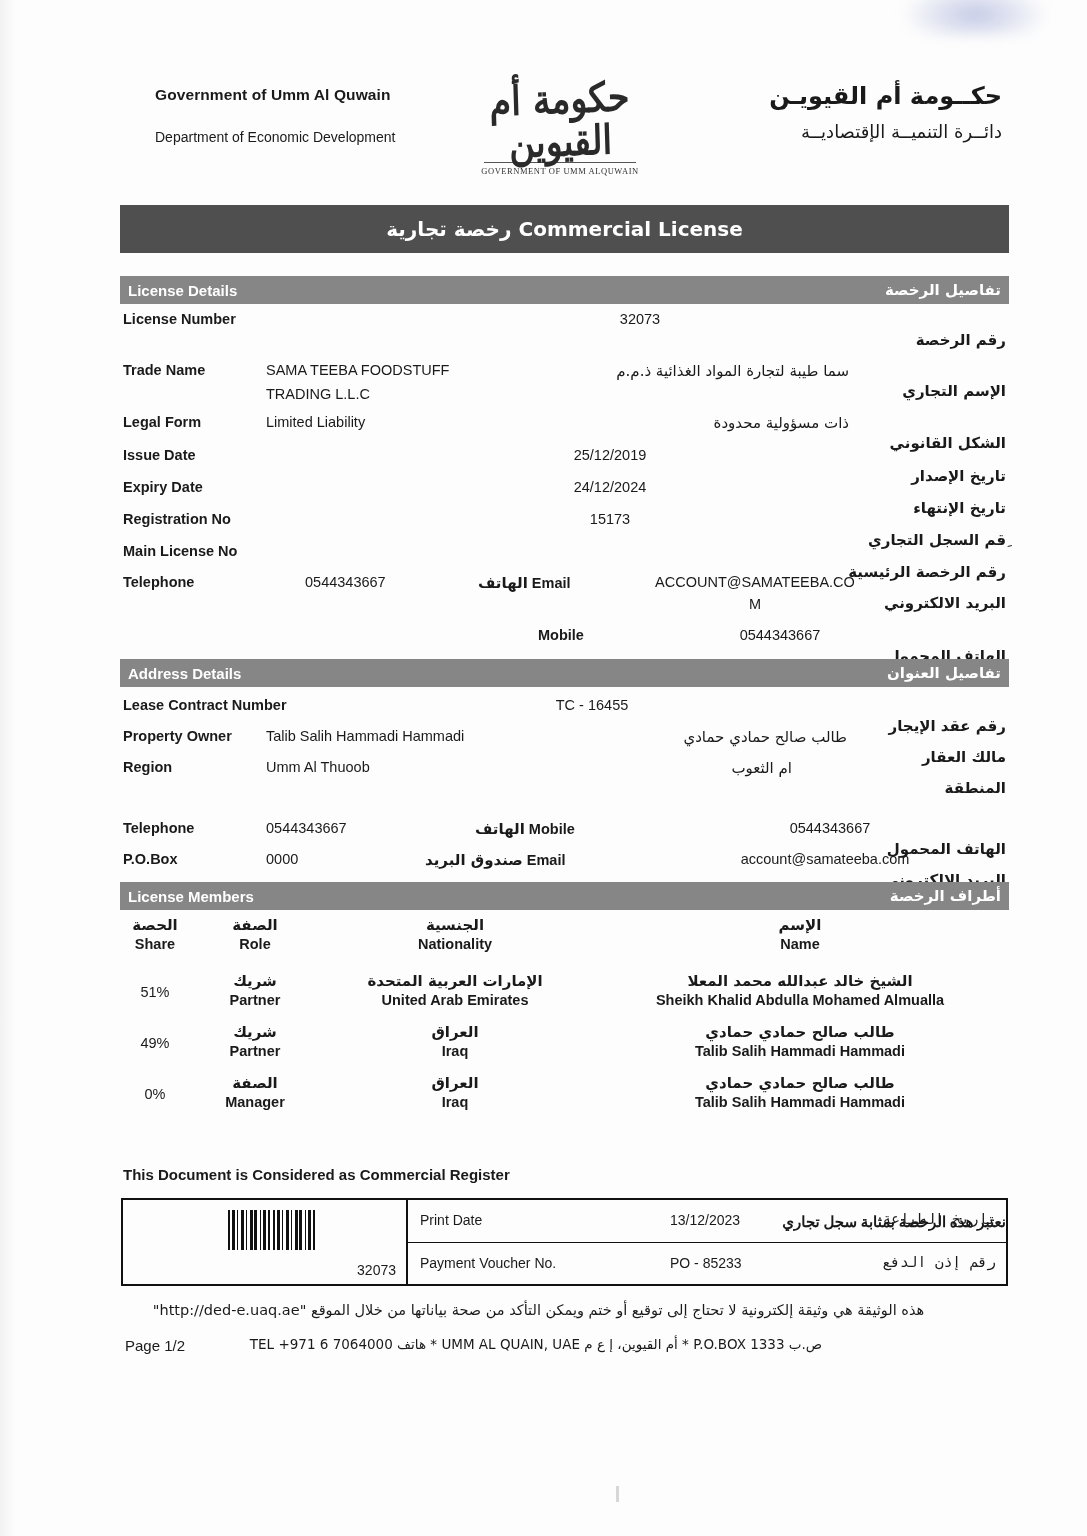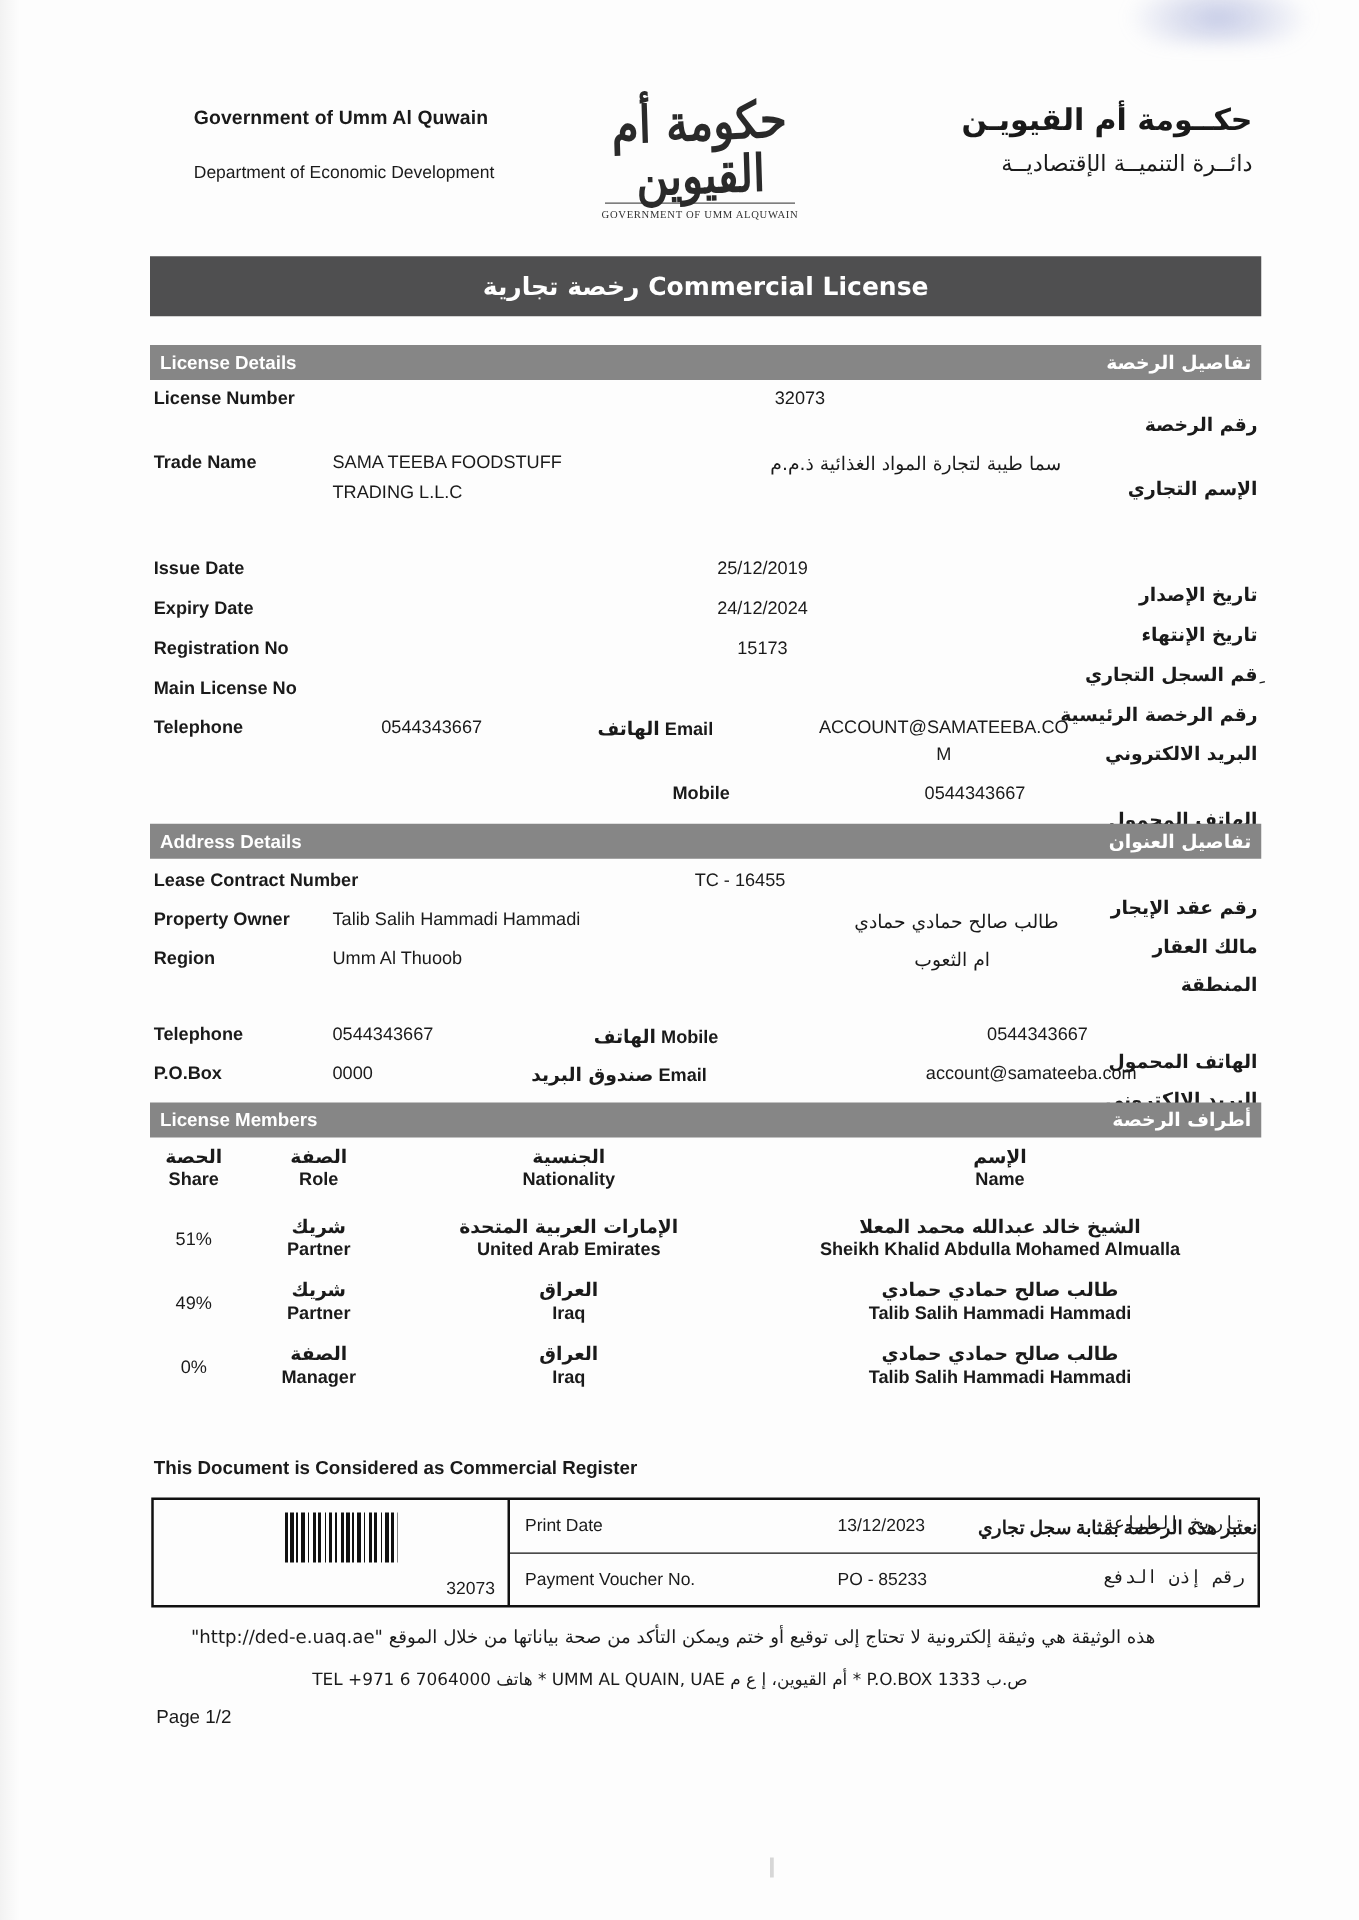--- a/index.html
+++ b/index.html
@@ -103,21 +103,21 @@
   .bsep{position:absolute;left:0;top:42px;width:100%;height:1px;background:#111;}
 
   
   .foot1{position:absolute;left:0;top:1302px;width:1077px;text-align:center;
     font-size:14.5px;direction:rtl;
     font-family:"DejaVu Sans","Liberation Sans",sans-serif;}
   .foot2{position:absolute;left:0;top:1336px;width:1072px;text-align:center;
     font-size:13.5px;direction:rtl;
     font-family:"DejaVu Sans","Liberation Sans",sans-serif;}
   .pageno{position:absolute;left:125px;top:1337px;font-size:15px;
-    font-family:"Liberation Sans",sans-serif;margin-top:28px;}
+    font-family:"Liberation Sans",sans-serif;}
 </style>
 </head>
 <body>
 
 <div class="page">
 
   <div class="edge-l"></div>
   <div class="smudge"></div>
   <div class="bottom-mark"></div>
 
@@ -155,20 +155,26 @@
   </div>
 
   <div class="row" style="top:362px;height:46px">
     <span class="lbl-en">Trade Name</span>
     <span class="val-en">SAMA TEEBA FOODSTUFF</span>
     <span class="val-en" style="top:24px">TRADING L.L.C</span>
     <span class="val-ar" style="right:160px">سما طيبة لتجارة المواد الغذائية ذ.م.م</span>
     <span class="lbl-ar">الإسم التجاري</span>
   </div>
 
+  <div class="row" style="top:414px">
+    <span class="lbl-en">Legal Form</span>
+    <span class="val-en">Limited Liability</span>
+    <span class="val-ar" style="right:160px">ذات مسؤولية محدودة</span>
+    <span class="lbl-ar">الشكل القانوني</span>
+  </div>
 
   <div class="row" style="top:447px">
     <span class="lbl-en">Issue Date</span>
     <span class="val-c" style="left:390px;width:200px">25/12/2019</span>
     <span class="lbl-ar">تاريخ الإصدار</span>
   </div>
 
   <div class="row" style="top:479px">
     <span class="lbl-en">Expiry Date</span>
     <span class="val-c" style="left:390px;width:200px">24/12/2024</span>

